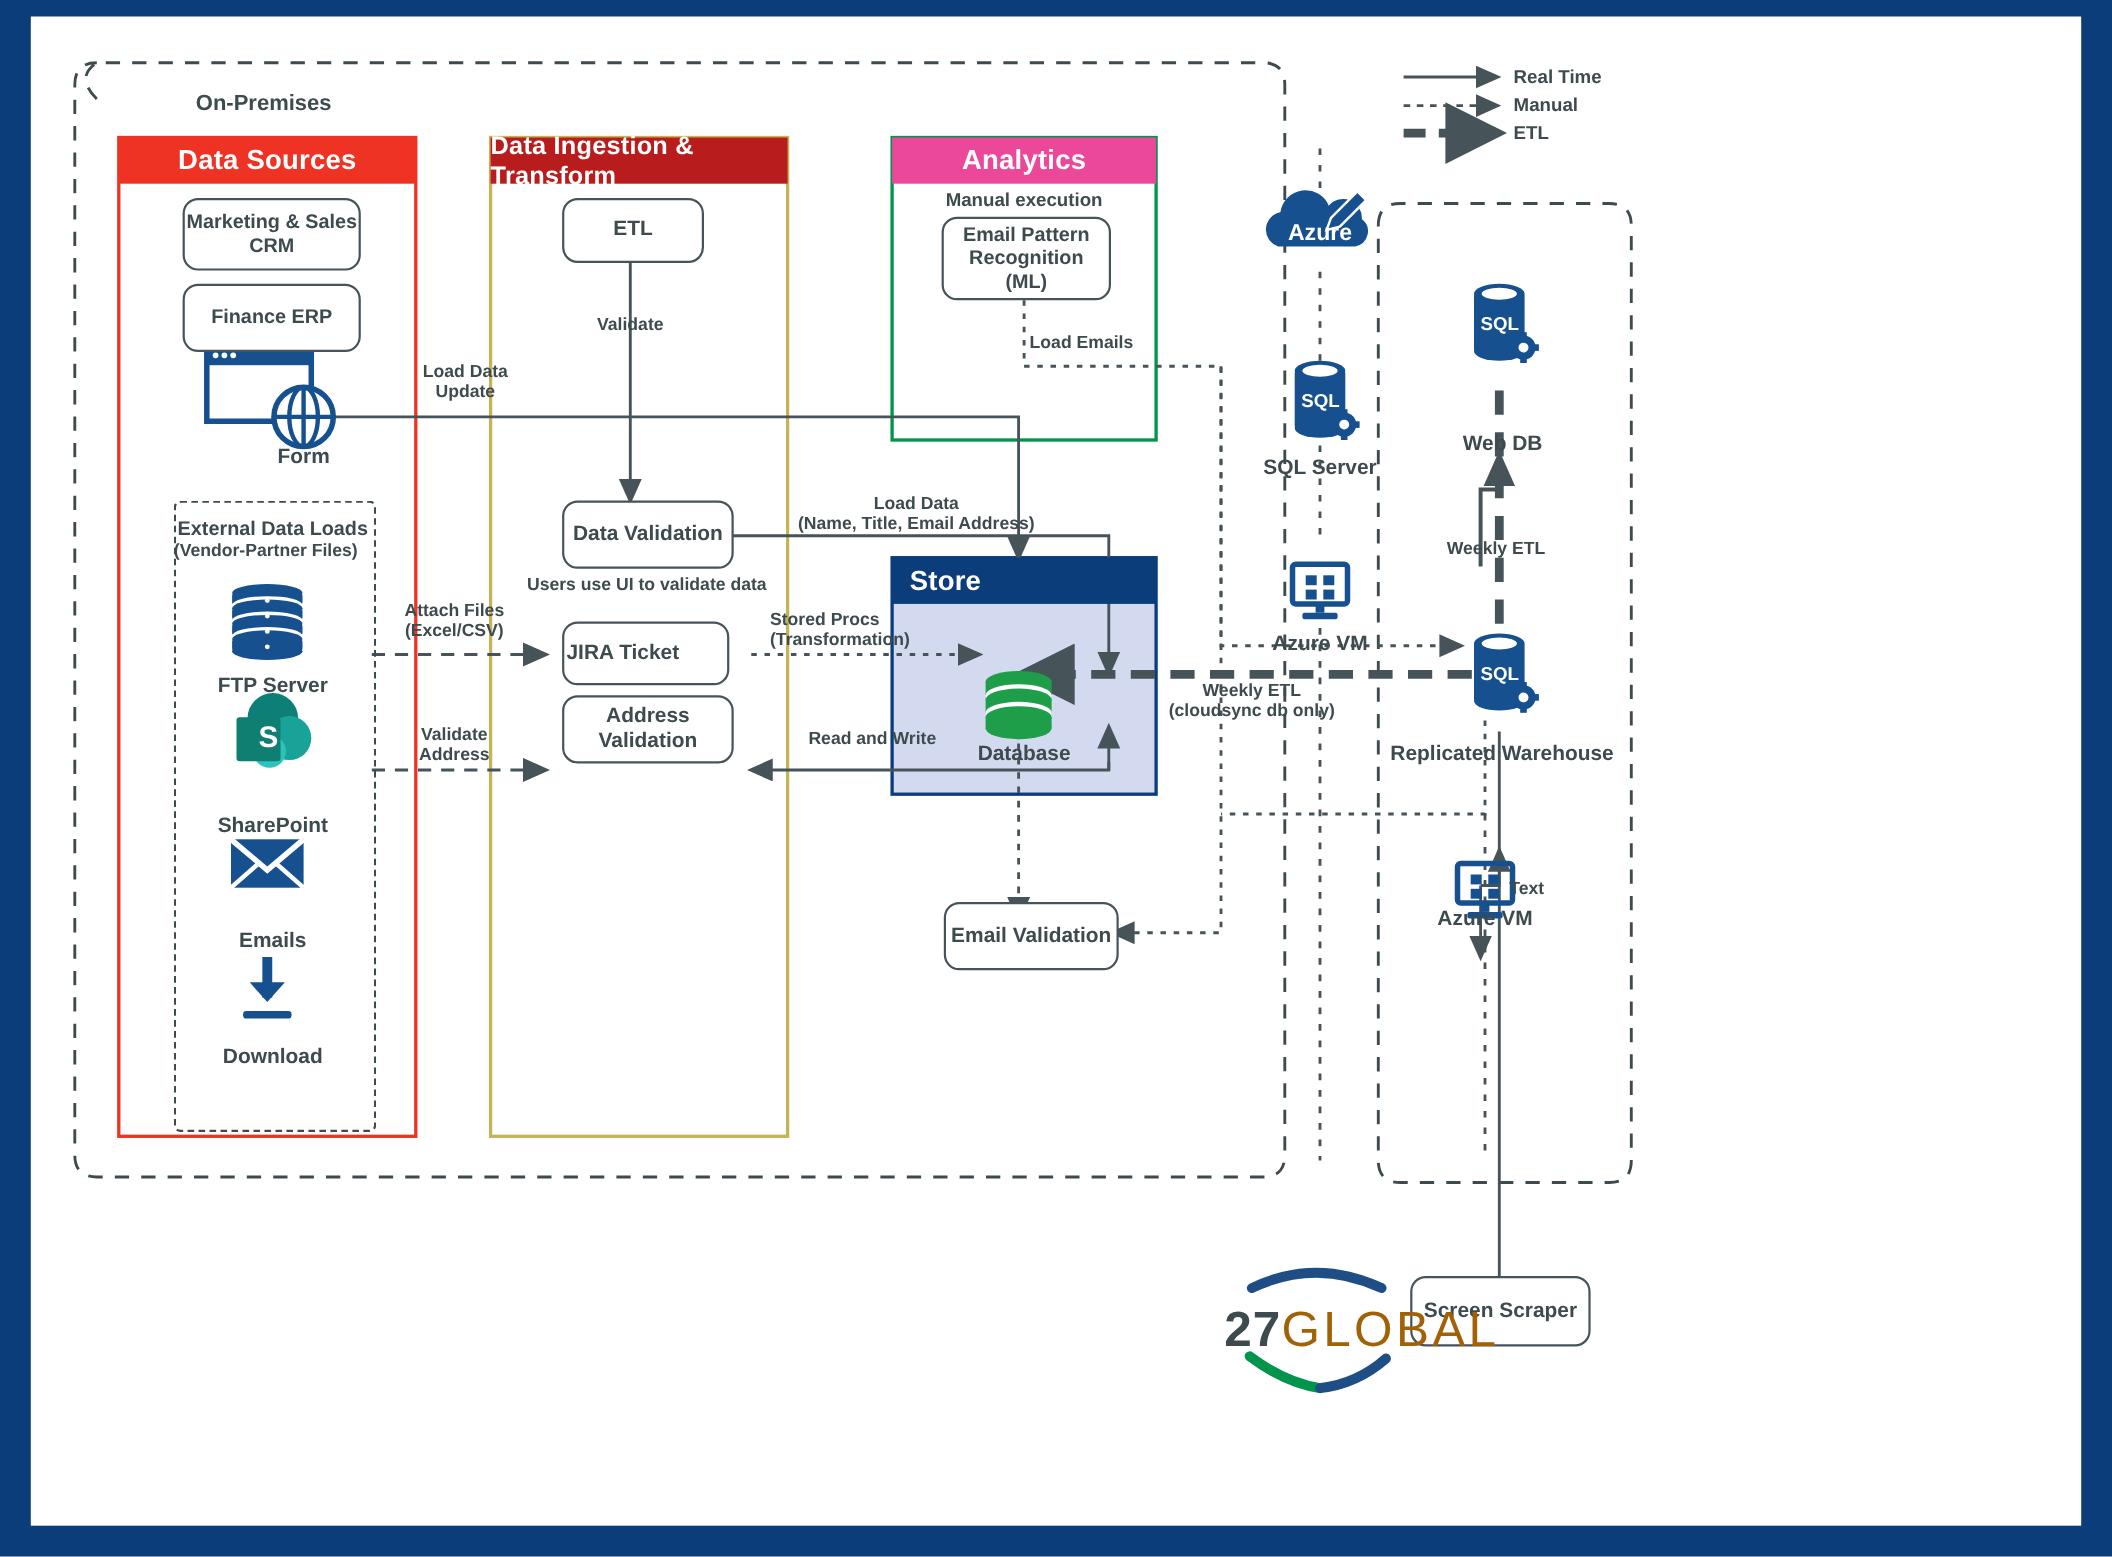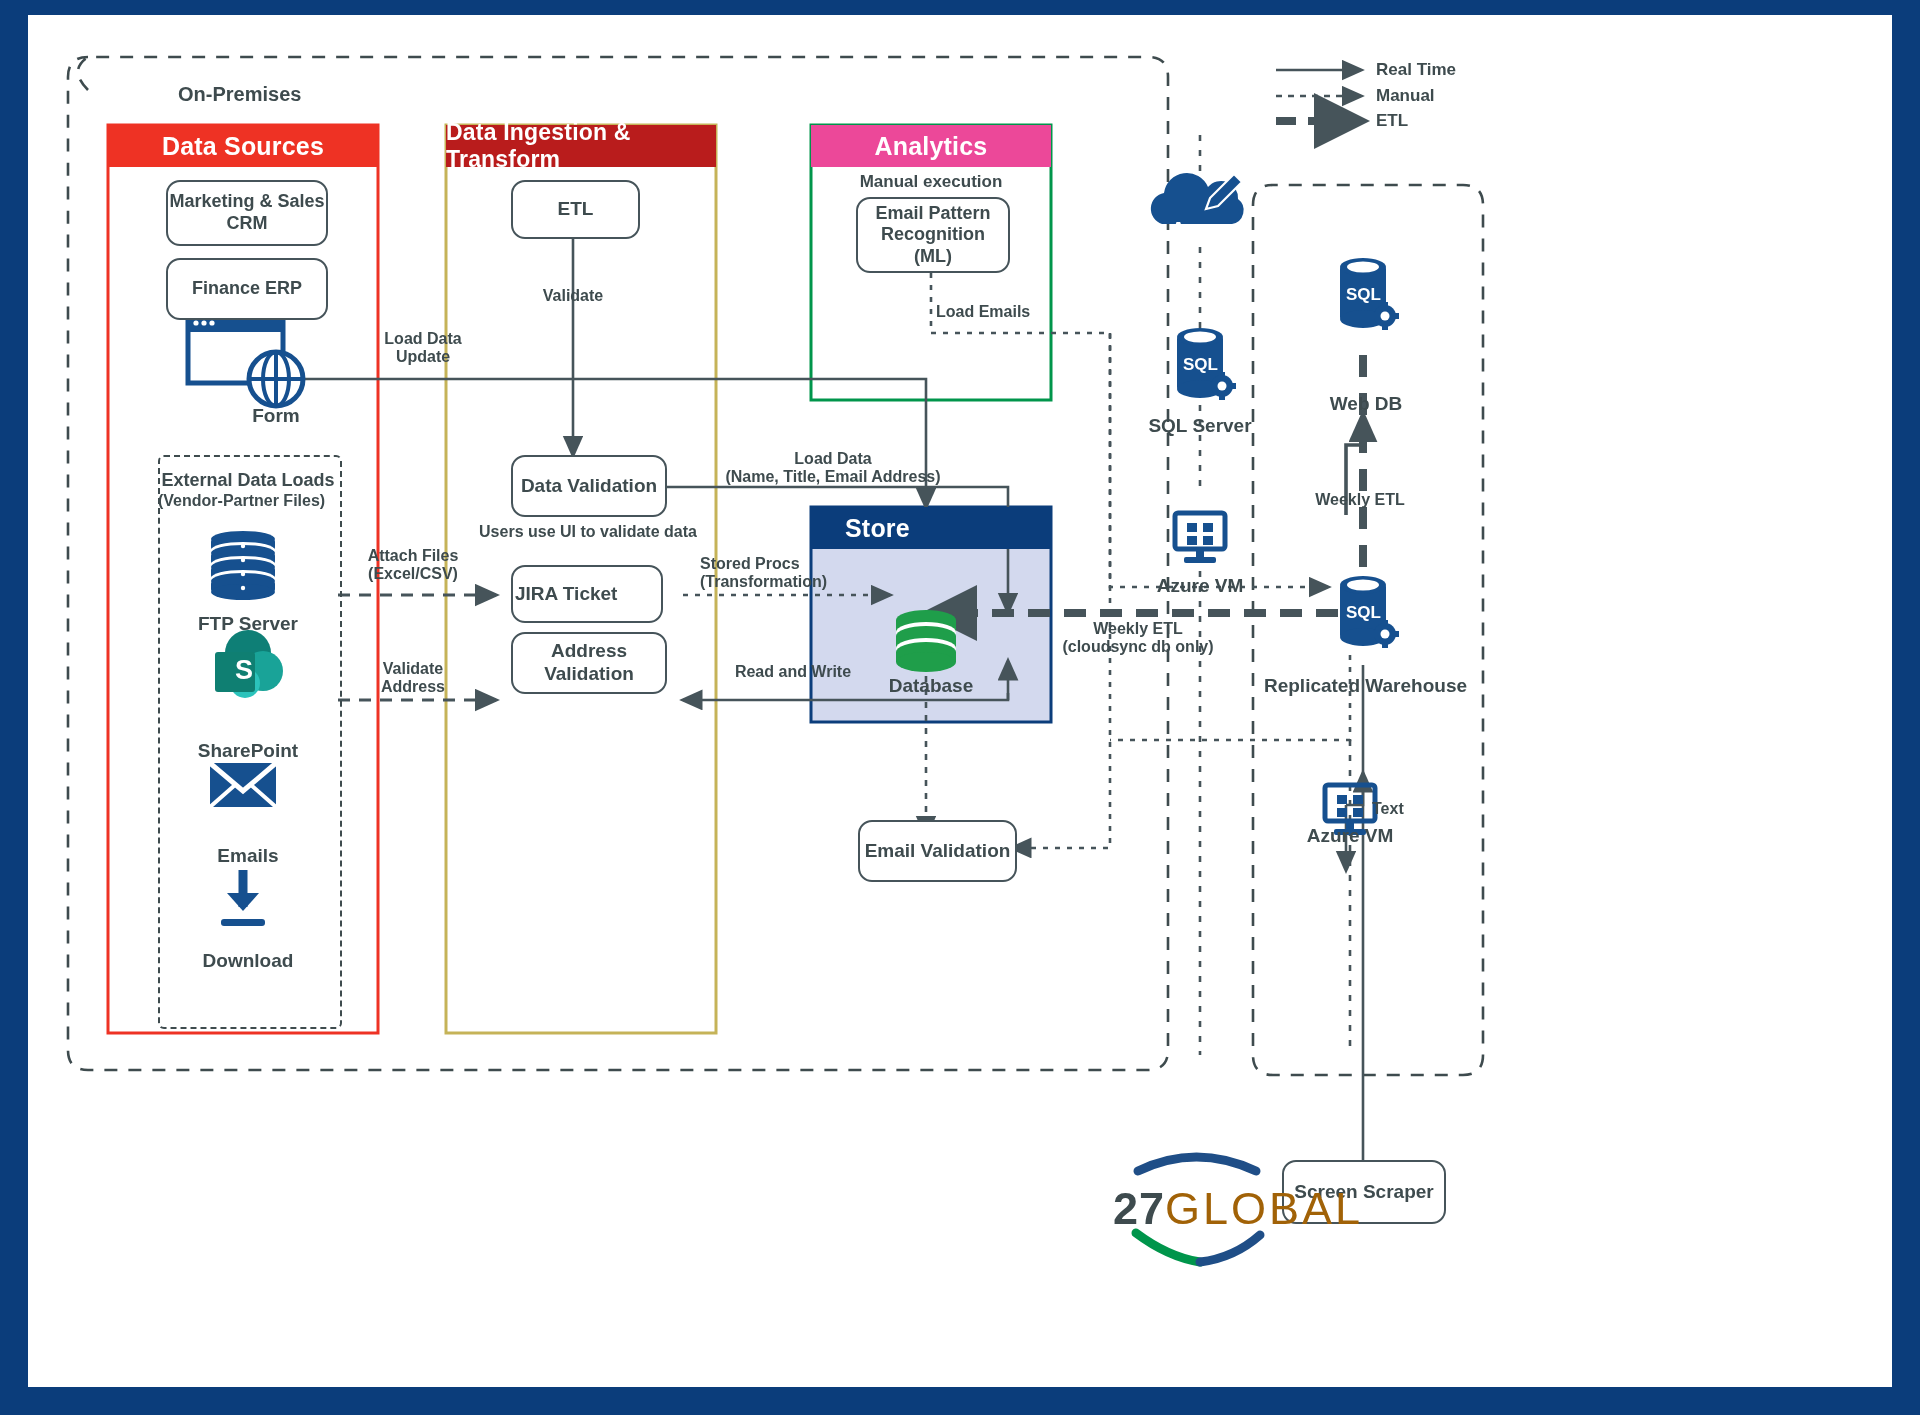--- a/index.html
+++ b/index.html
@@ -262,21 +262,21 @@
 
 <div class="swim-title" style="left:80px;top:110px;width:270px;height:42px;background:#ee3224;">
   <span>Data Sources</span>
 </div>
 <div class="swim-title" style="left:418px;top:110px;width:270px;height:42px;background:#b91c1c;">
   <span style="font-size:23px;">Data Ingestion &amp; Transform</span>
 </div>
 <div class="swim-title" style="left:783px;top:110px;width:240px;height:42px;background:#ec4899;">
   <span>Analytics</span>
 </div>
-<div class="swim-title" style="left:783px;top:492px;width:240px;height:42px;background:#0b3d7b;justify-content:flex-start;padding-left:34px;box-sizing:border-box;">
+<div class="swim-title" style="left:783px;top:492px;width:240px;height:42px;background:#0b3d7b;justify-content:flex-start;padding-left:16px;box-sizing:border-box;">
   <span>Store</span>
 </div>
 
 <div class="node" style="left:138px;top:165px;width:158px;height:62px;font-size:18px;white-space:pre-line;">Marketing &amp; Sales
 CRM</div>
 <div class="node" style="left:138px;top:243px;width:158px;height:58px;font-size:18px;white-space:pre-line;">Finance ERP</div>
 
 <div class="iconlbl" style="left:178px;top:390px;width:140px;font-size:19px;">Form</div>
 
 <div style="position:absolute;left:130px;top:440px;width:180px;height:570px;border:2.6px dashed #3e4b4e;border-radius:6px;"></div>
@@ -315,21 +315,21 @@
 <div class="lbl" style="left:672px;top:540px;width:190px;text-align:left;font-size:16px;white-space:pre-line;">Stored Procs
 (Transformation)</div>
 <div class="lbl" style="left:680px;top:435px;width:250px;text-align:center;font-size:16px;white-space:pre-line;">Load Data
 (Name, Title, Email Address)</div>
 <div class="lbl" style="left:670px;top:648px;width:190px;text-align:center;font-size:16px;">Read and Write</div>
 <div class="lbl" style="left:1010px;top:605px;width:200px;text-align:center;font-size:16px;white-space:pre-line;">Weekly ETL
 (cloudsync db only)</div>
 <div class="lbl" style="left:1272px;top:476px;width:120px;text-align:center;font-size:16px;">Weekly ETL</div>
 <div class="lbl" style="left:1344px;top:785px;width:60px;font-size:16px;">Text</div>
 
-<div class="iconlbl" style="left:1122px;top:202px;width:100px;font-size:21px;color:#fff;">Azure</div>
+<div class="iconlbl" style="left:1122px;top:185px;width:100px;font-size:21px;color:#fff;">Azure</div>
 <div class="iconlbl" style="left:1092px;top:400px;width:160px;font-size:19px;">SQL Server</div>
 <div class="iconlbl" style="left:1102px;top:560px;width:140px;font-size:19px;">Azure VM</div>
 <div class="iconlbl" style="left:1268px;top:378px;width:140px;font-size:19px;">Web DB</div>
 <div class="iconlbl" style="left:1230px;top:660px;width:215px;font-size:19px;">Replicated Warehouse</div>
 <div class="iconlbl" style="left:1252px;top:810px;width:140px;font-size:19px;">Azure VM</div>
 <div class="node" style="left:1254px;top:1145px;width:160px;height:60px;font-size:19px;">Screen Scraper</div>
 
 <div class="lbl" style="left:1348px;top:45px;font-size:17px;">Real Time</div>
 <div class="lbl" style="left:1348px;top:71px;font-size:17px;">Manual</div>
 <div class="lbl" style="left:1348px;top:96px;font-size:17px;">ETL</div>

